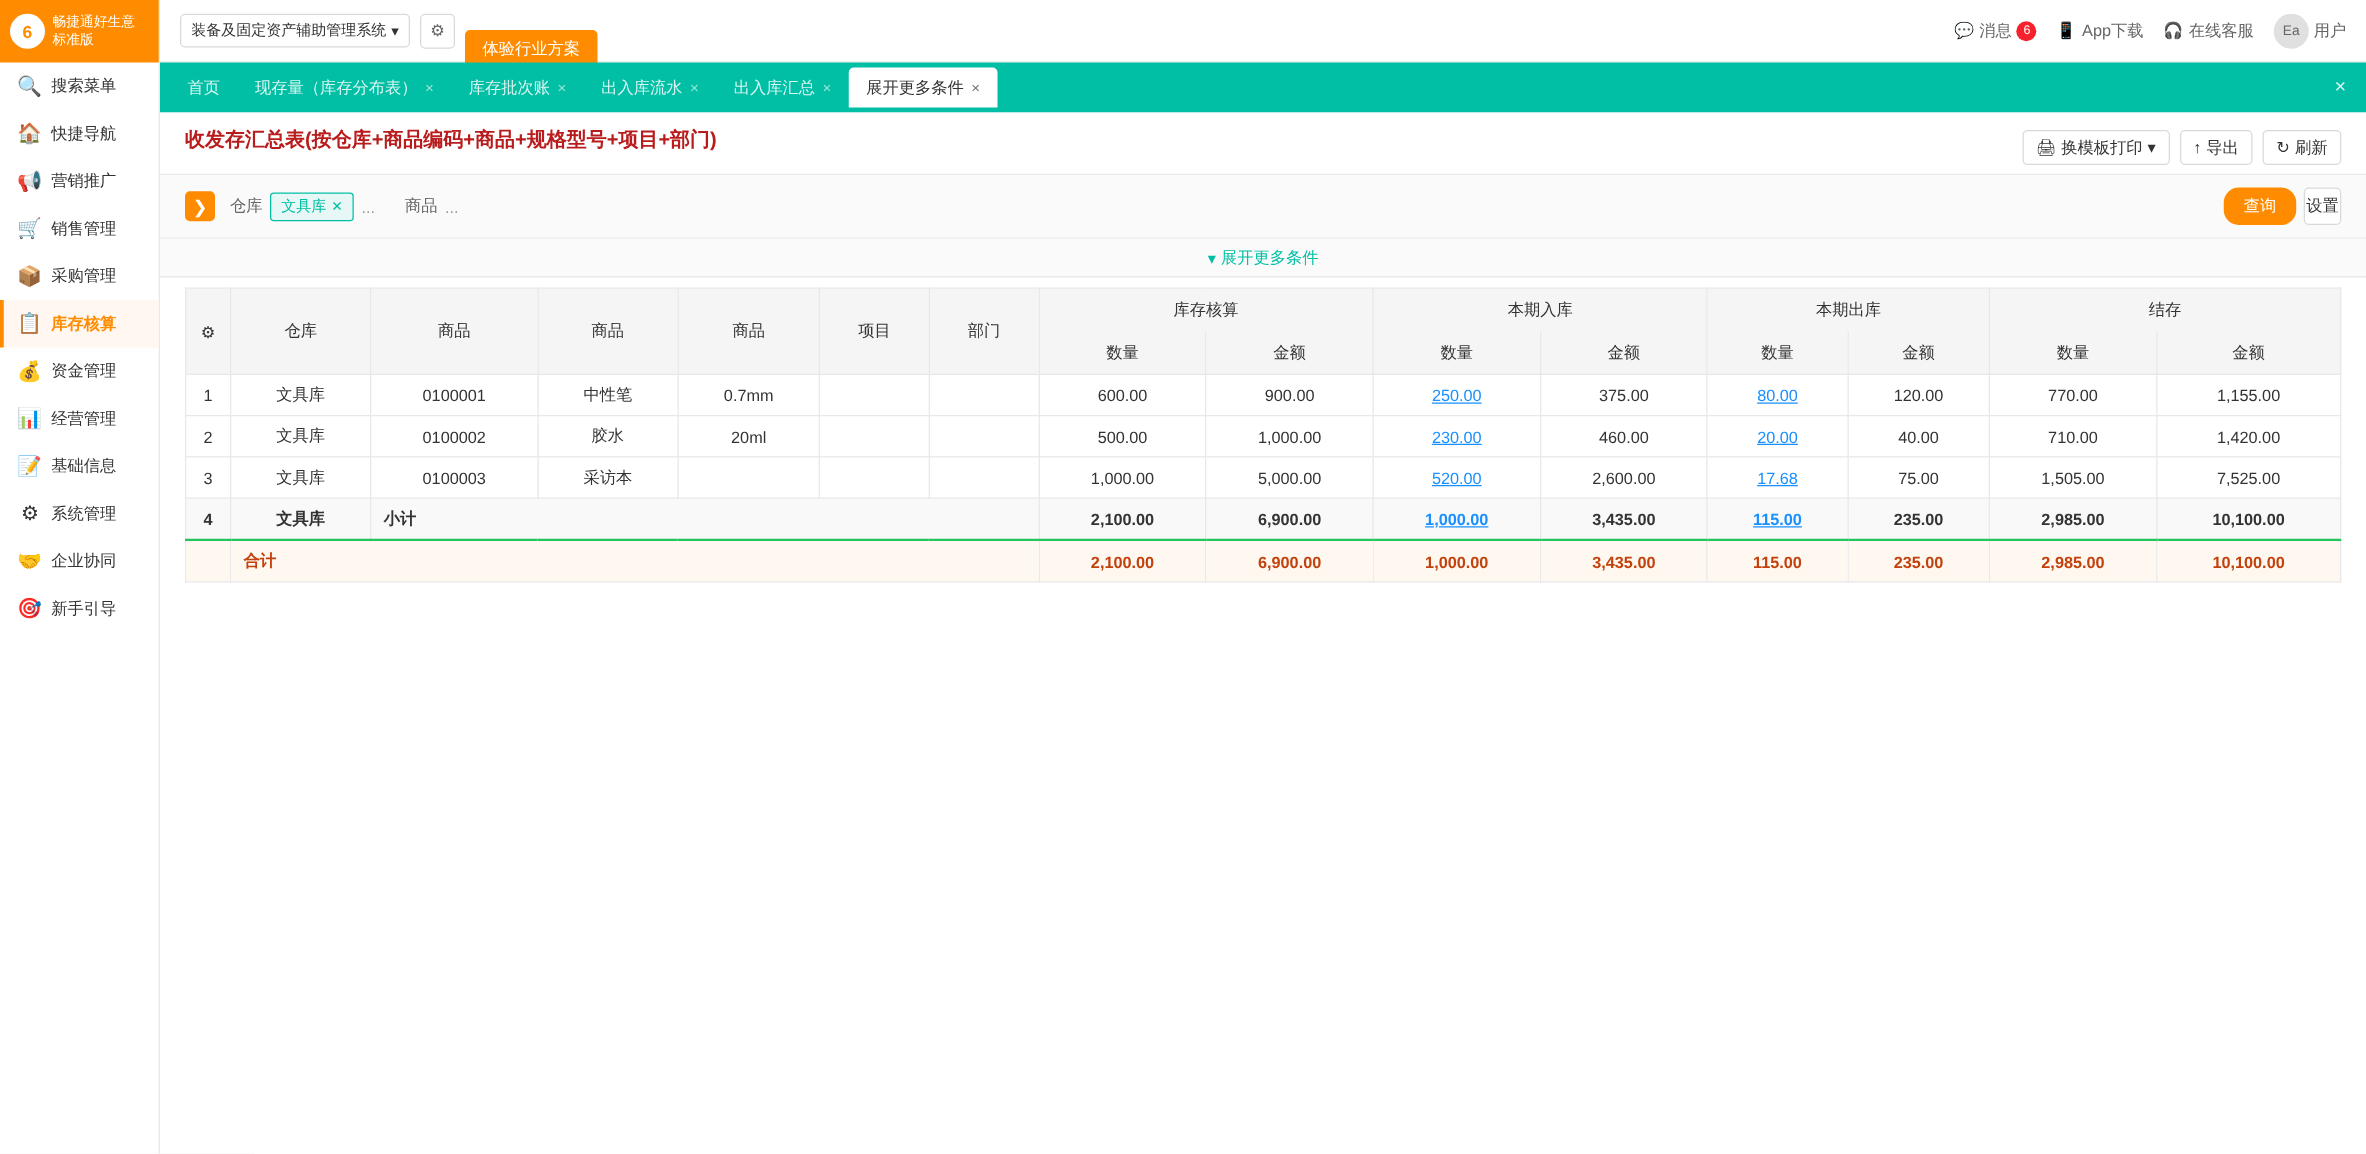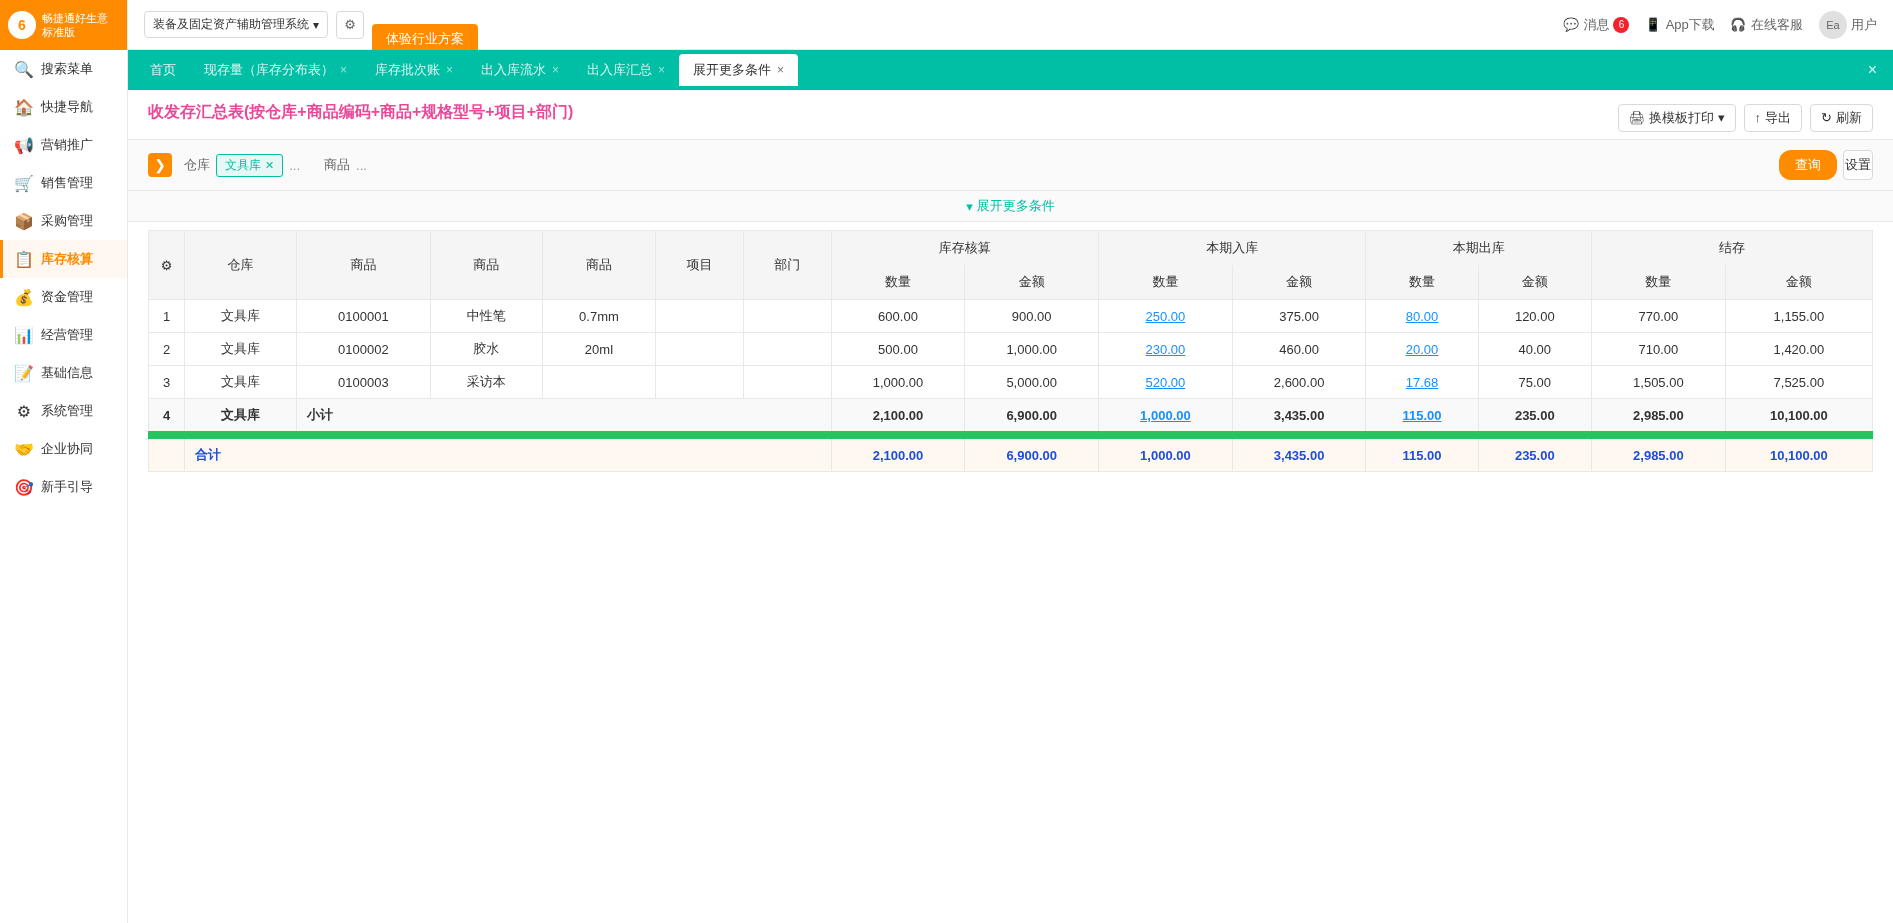--- a/index.html
+++ b/index.html
@@ -31,21 +31,21 @@
 
     
     .tabs-bar { height: 40px; background: #00bfa5; display: flex; align-items: center; padding: 0 8px; gap: 0; flex-shrink: 0; overflow-x: auto; }
     .tab { height: 32px; padding: 0 14px; display: flex; align-items: center; gap: 6px; cursor: pointer; color: rgba(255,255,255,0.85); font-size: 13px; border-radius: 4px 4px 0 0; white-space: nowrap; }
     .tab.active { background: #fff; color: #333; border-radius: 4px 4px 0 0; }
     .tab-close { font-size: 12px; opacity: 0.7; cursor: pointer; }
     .tab-bar-close { margin-left: auto; color: rgba(255,255,255,0.85); cursor: pointer; font-size: 16px; padding: 0 8px; }
 
     
     .page-content { flex: 1; background: #fff; overflow: auto; }
-    .page-title { font-size: 16px; font-weight: bold; color: #ec4899; margin-bottom: 10px; }
+    .page-title { font-size: 16px; font-weight: bold; color: #b91c1c; margin-bottom: 10px; }
     .btn-template { border: 1px solid #d9d9d9; background: #fff; color: #333; padding: 4px 10px; border-radius: 4px; cursor: pointer; font-size: 13px; display: flex; align-items: center; gap: 4px; }
     .btn-export { border: 1px solid #d9d9d9; background: #fff; color: #333; padding: 4px 10px; border-radius: 4px; cursor: pointer; font-size: 13px; display: flex; align-items: center; gap: 4px; }
     .btn-refresh { border: 1px solid #d9d9d9; background: #fff; color: #333; padding: 4px 10px; border-radius: 4px; cursor: pointer; font-size: 13px; display: flex; align-items: center; gap: 4px; }
 
     
     .filter-bar { padding: 10px 20px; background: #fafafa; border-bottom: 1px solid #e8e8e8; display: flex; align-items: center; gap: 12px; flex-wrap: wrap; }
     .filter-toggle { width: 24px; height: 24px; background: #ff8c00; border-radius: 4px; display: flex; align-items: center; justify-content: center; cursor: pointer; color: #fff; font-size: 14px; flex-shrink: 0; }
     .filter-group { display: flex; align-items: center; gap: 6px; }
     .filter-label { color: #666; font-size: 13px; white-space: nowrap; }
     .filter-date-options { display: flex; align-items: center; gap: 4px; }
@@ -66,21 +66,21 @@
     .table-container { padding: 0 20px 20px; overflow-x: auto; }
     table { width: 100%; border-collapse: collapse; margin-top: 8px; font-size: 13px; }
     thead tr { background: #f5f5f5; }
     th { padding: 8px 10px; text-align: center; color: #333; font-weight: 500; border: 1px solid #e8e8e8; white-space: nowrap; }
     td { padding: 7px 10px; text-align: center; border: 1px solid #e8e8e8; color: #333; white-space: nowrap; }
     .td-left { text-align: left; }
     .subtotal-row td { font-weight: bold; background: #f9f9f9; }
     .link-text { color: #1890ff; text-decoration: underline; cursor: pointer; }
     .th-group { text-align: center; }
     .footer-row { position: sticky; bottom: 0; background: #fff8f0; }
-    .footer-row td { font-weight: bold; color: #1d4ed8; border-top: 8px solid #22c55e; }
+    .footer-row td { font-weight: bold; color: #c2410c; border-top: 2px solid #22c55e; }
 
     .header-row-top th { border-bottom: none; }
     .header-row-bottom th { border-top: none; }
     .settings-th { background: #f5f5f5; }
 
     
     .filter-expand-row { display: flex; justify-content: center; padding: 6px 20px; border-bottom: 1px solid #e8e8e8; background: #fafafa; }
   </style>
 </head>
 <body>

